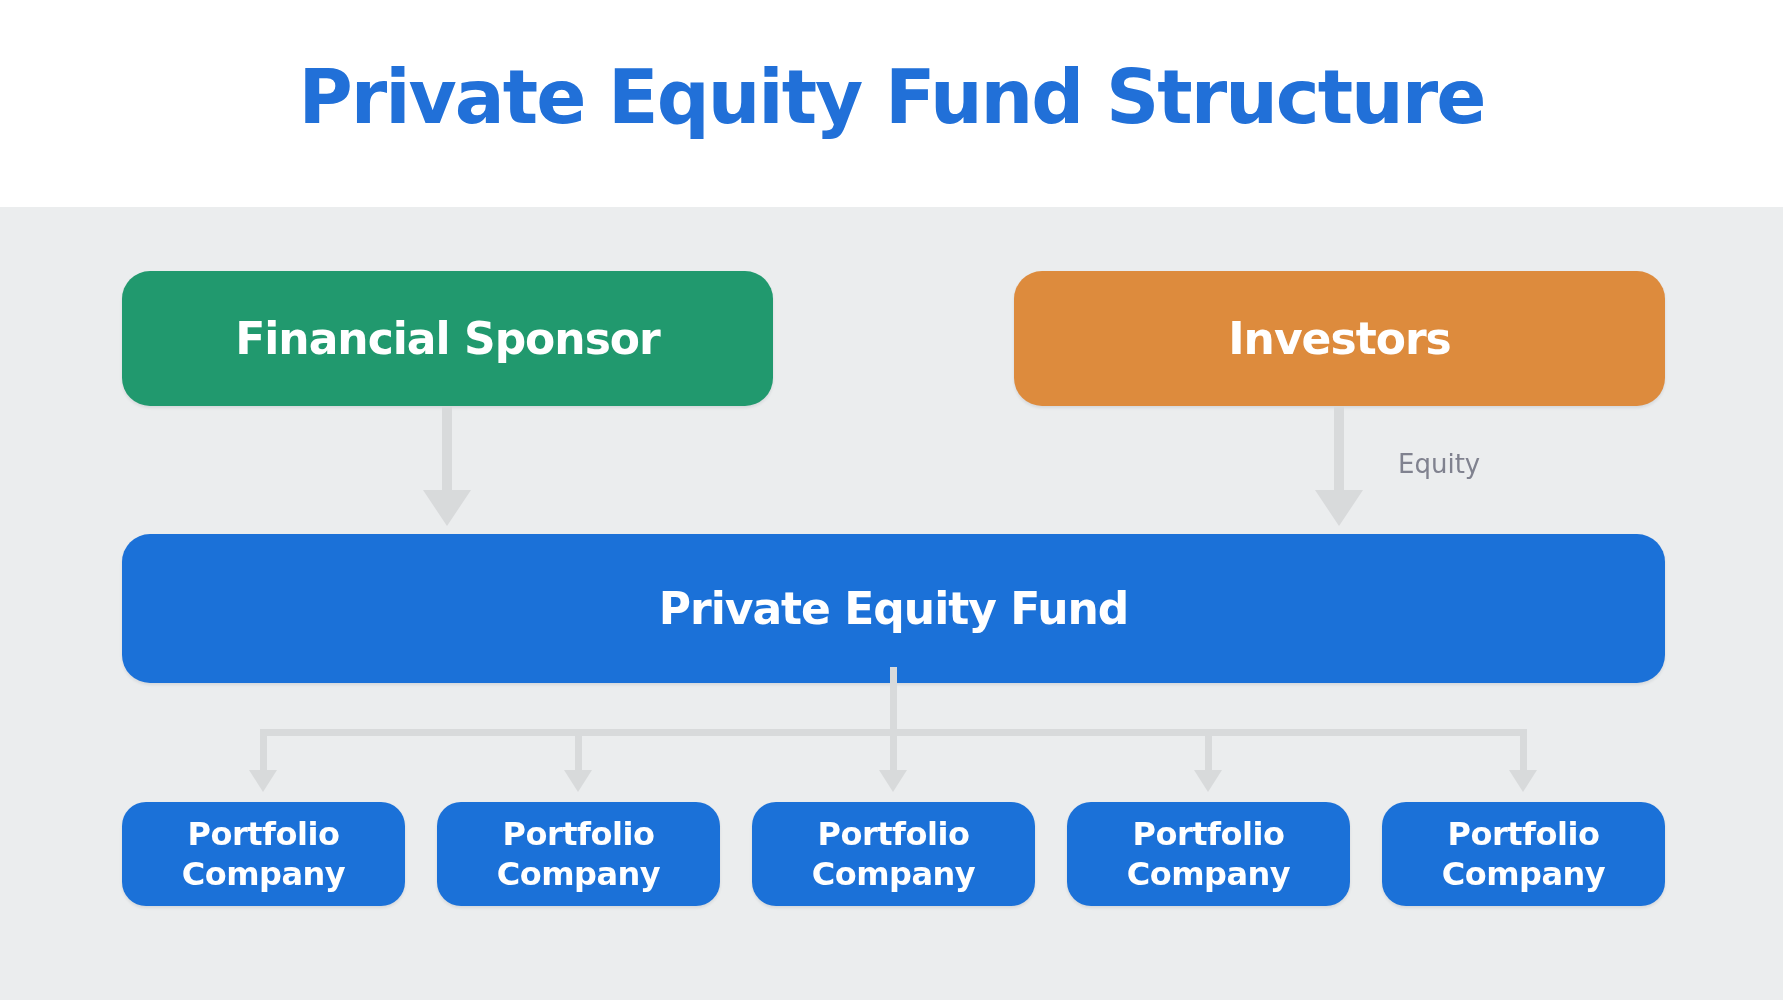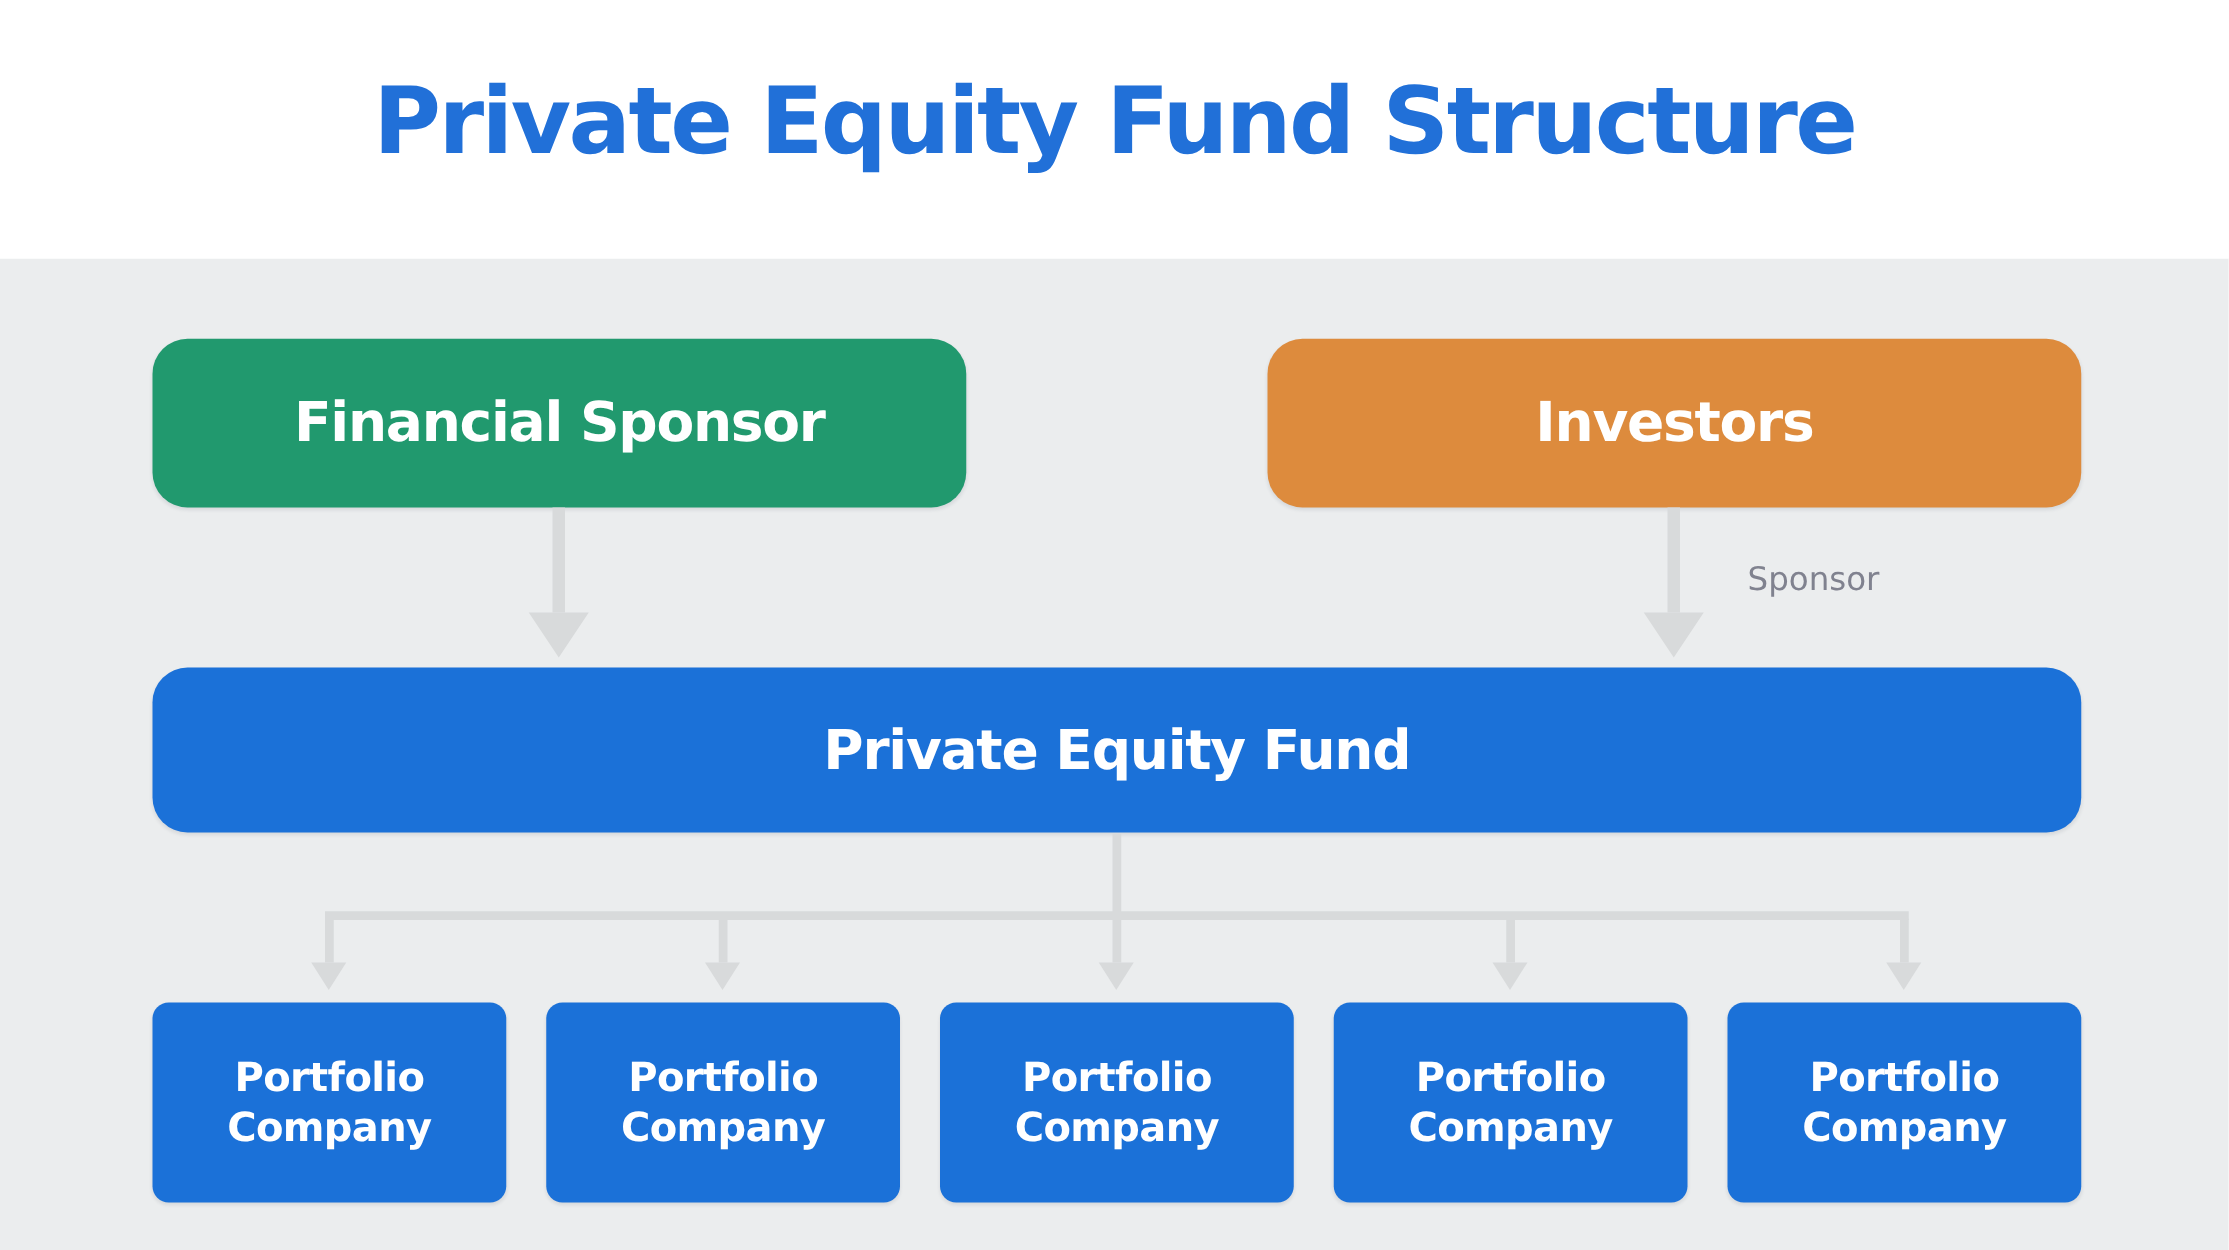--- a/index.html
+++ b/index.html
@@ -61,30 +61,30 @@
   .node-top{
     top:271px;width:651px;height:135px;
     border-radius:28px;
     font-size:44px;
     letter-spacing:-1px;
   }
   .node-sponsor{left:122px;background:var(--sponsor-green);}
   .node-investors{left:1014px;background:var(--investor-orange);}
   .node-fund{
     left:122px;top:534px;
-    width:1543px;height:132px;
+    width:1543px;height:149px;
     border-radius:28px;
     background:var(--fund-blue);
     font-size:44px;
     letter-spacing:-1px;
     text-align:center;
   }
   .node-portfolio{
-    top:802px;width:283px;height:160px;
-    border-radius:13px;
+    top:802px;width:283px;height:104px;
+    border-radius:24px;
     background:var(--fund-blue);
     font-size:32px;
     line-height:1.25;
     letter-spacing:-0.5px;
     padding:0 34px;
     box-sizing:border-box;
   }
   .pc1{left:122px;} .pc2{left:437px;} .pc3{left:752px;} .pc4{left:1067px;} .pc5{left:1382px;}
 
   .arrow-stem{
@@ -143,21 +143,21 @@
   </div>
 
   <div>
     <div class="arrow-stem stem-sponsor"></div>
     <div class="arrow-head head-sponsor"></div>
   </div>
   <div>
     <div class="arrow-stem stem-investors"></div>
     <div class="arrow-head head-investors"></div>
   </div>
-  <div class="edge-label-capital">Sponsor</div>
+  <div class="edge-label-capital">Equity</div>
 
   <div class="node node-fund">
     <span>Private Equity Fund</span>
   </div>
 
   <div>
     <div class="arrow-stem conn-center-stem"></div>
     <div class="conn-hline"></div>
     <div class="arrow-stem drop-stem ds1"></div>
     <div class="arrow-stem drop-stem ds2"></div>

